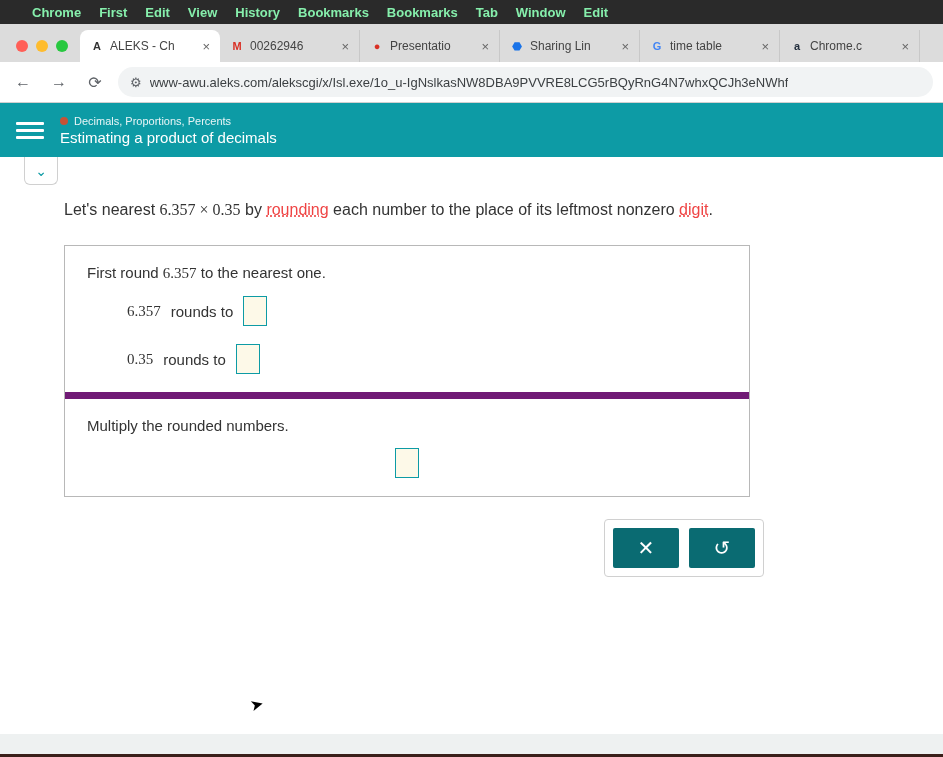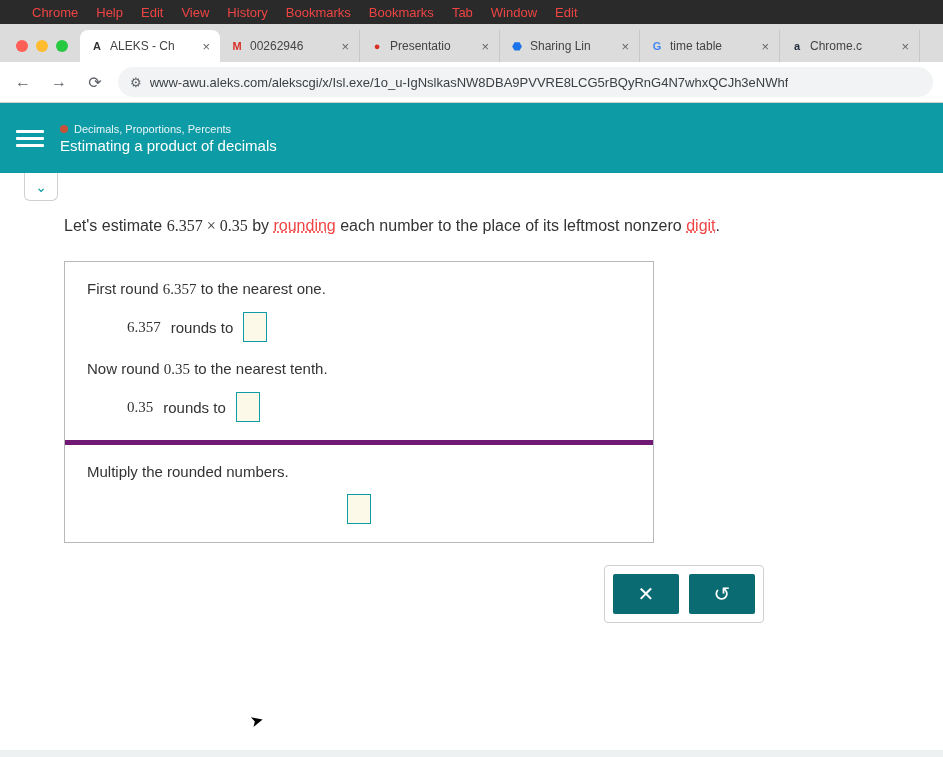--- a/index.html
+++ b/index.html
@@ -6,27 +6,27 @@
   body {
     font-family: -apple-system, BlinkMacSystemFont, "Segoe UI", Helvetica, Arial, sans-serif;
     background: #3a1f1a;
     width: 943px;
     height: 757px;
     overflow: hidden;
   }
   
   .mac-menu {
     background: #2a2a2a;
-    color: #ef4444;
+    color: #86efac;
     height: 24px;
     display: flex;
     align-items: center;
     padding: 0 14px;
     font-size: 13px;
-    font-weight: 400;
+    font-weight: 700;
     gap: 18px;
   }
   .mac-menu .apple { font-size: 14px; }
   .mac-menu span { cursor: default; }
   
   .browser {
     background: #ededed;
     border-bottom: 1px solid #d0d0d0;
   }
   .tab-strip {
@@ -96,21 +96,21 @@
     overflow: hidden;
   }
   .url-box .tune { font-size: 13px; color:#5f6368; }
   .url-box .url { white-space: nowrap; overflow: hidden; }
   
   .aleks-header {
     background: #0d9ba5;
     color: #fff;
     display: flex;
     align-items: center;
-    height: 70px;
+    height: 54px;
     padding: 0 16px;
     gap: 16px;
   }
   .hamburger {
     width: 28px; height: 28px;
     display: flex; flex-direction: column; justify-content: center; gap: 4px;
     cursor: pointer;
   }
   .hamburger div { height: 3px; background: #fff; border-radius: 1px; }
   .aleks-titles .crumb { font-size: 11px; opacity: 0.9; display:flex; align-items:center; gap:6px;}
@@ -142,26 +142,26 @@
   }
   .prompt {
     font-size: 16px;
     color: #333;
     margin-bottom: 26px;
   }
   .prompt .mathnum { font-family: Georgia, 'Times New Roman', serif; }
   .prompt .ul { text-decoration: underline dotted; color: #ef4444; cursor: pointer; }
   .work-box {
     border: 1px solid #b8b8b8;
-    width: 590px;
+    width: 686px;
   }
   .work-section {
     padding: 18px 22px;
   }
-  .work-section + .work-section { border-top: 5px solid #701a75; }
+  .work-section + .work-section { border-top: 7px solid #701a75; }
   .step-line { font-size: 15px; color: #333; margin-bottom: 14px; }
   .step-line .mathnum { font-family: Georgia, 'Times New Roman', serif; }
   .round-row {
     display: flex; align-items: center; gap: 10px;
     padding-left: 40px;
     font-size: 15px; color: #333;
   }
   .round-row .mathnum { font-family: Georgia, 'Times New Roman', serif; }
   .answer-field {
     width: 24px; height: 30px;
@@ -202,21 +202,21 @@
     color: #000;
     transform: rotate(-15deg);
   }
 </style>
 </head>
 <body>
 
 <div class="mac-menu">
   <span class="apple"></span>
   <span>Chrome</span>
-  <span>Help</span>
+  <span>First</span>
   <span>Edit</span>
   <span>View</span>
   <span>History</span>
   <span>Bookmarks</span>
   <span>Bookmarks</span>
   <span>Tab</span>
   <span>Window</span>
   <span>Edit</span>
 </div>
 
@@ -285,37 +285,34 @@
     <div class="topic">Estimating a product of decimals</div>
   </div>
 </div>
 
 <div class="content-wrap">
   <div class="chevron-tab">
     <span>⌄</span>
   </div>
   <div class="content">
     <div class="prompt">
-      <span>Let's estimate </span><span class="mathnum">6.357 × 0.35</span><span> by </span><span class="ul">rounding</span><span> each number to the place of its leftmost nonzero </span><span class="ul">digit</span><span>.</span>
+      <span>Let's nearest </span><span class="mathnum">6.357 × 0.35</span><span> by </span><span class="ul">rounding</span><span> each number to the place of its leftmost nonzero </span><span class="ul">digit</span><span>.</span>
     </div>
 
     <div class="work-box">
       <div class="work-section">
         <div class="step-line">
           <span>First round </span><span class="mathnum">6.357</span><span> to the nearest one.</span>
         </div>
         <div class="round-row">
           <span class="mathnum">6.357</span>
           <span> rounds to</span>
           <div class="answer-field"></div>
         </div>
         <div style="height:18px"></div>
-        <div class="step-line">
-          <span>Now round </span><span class="mathnum">0.35</span><span> to the nearest tenth.</span>
-        </div>
         <div class="round-row">
           <span class="mathnum">0.35</span>
           <span> rounds to</span>
           <div class="answer-field"></div>
         </div>
       </div>
       <div class="work-section">
         <div class="step-line">Multiply the rounded numbers.</div>
         <div class="center-field">
           <div class="answer-field"></div>

